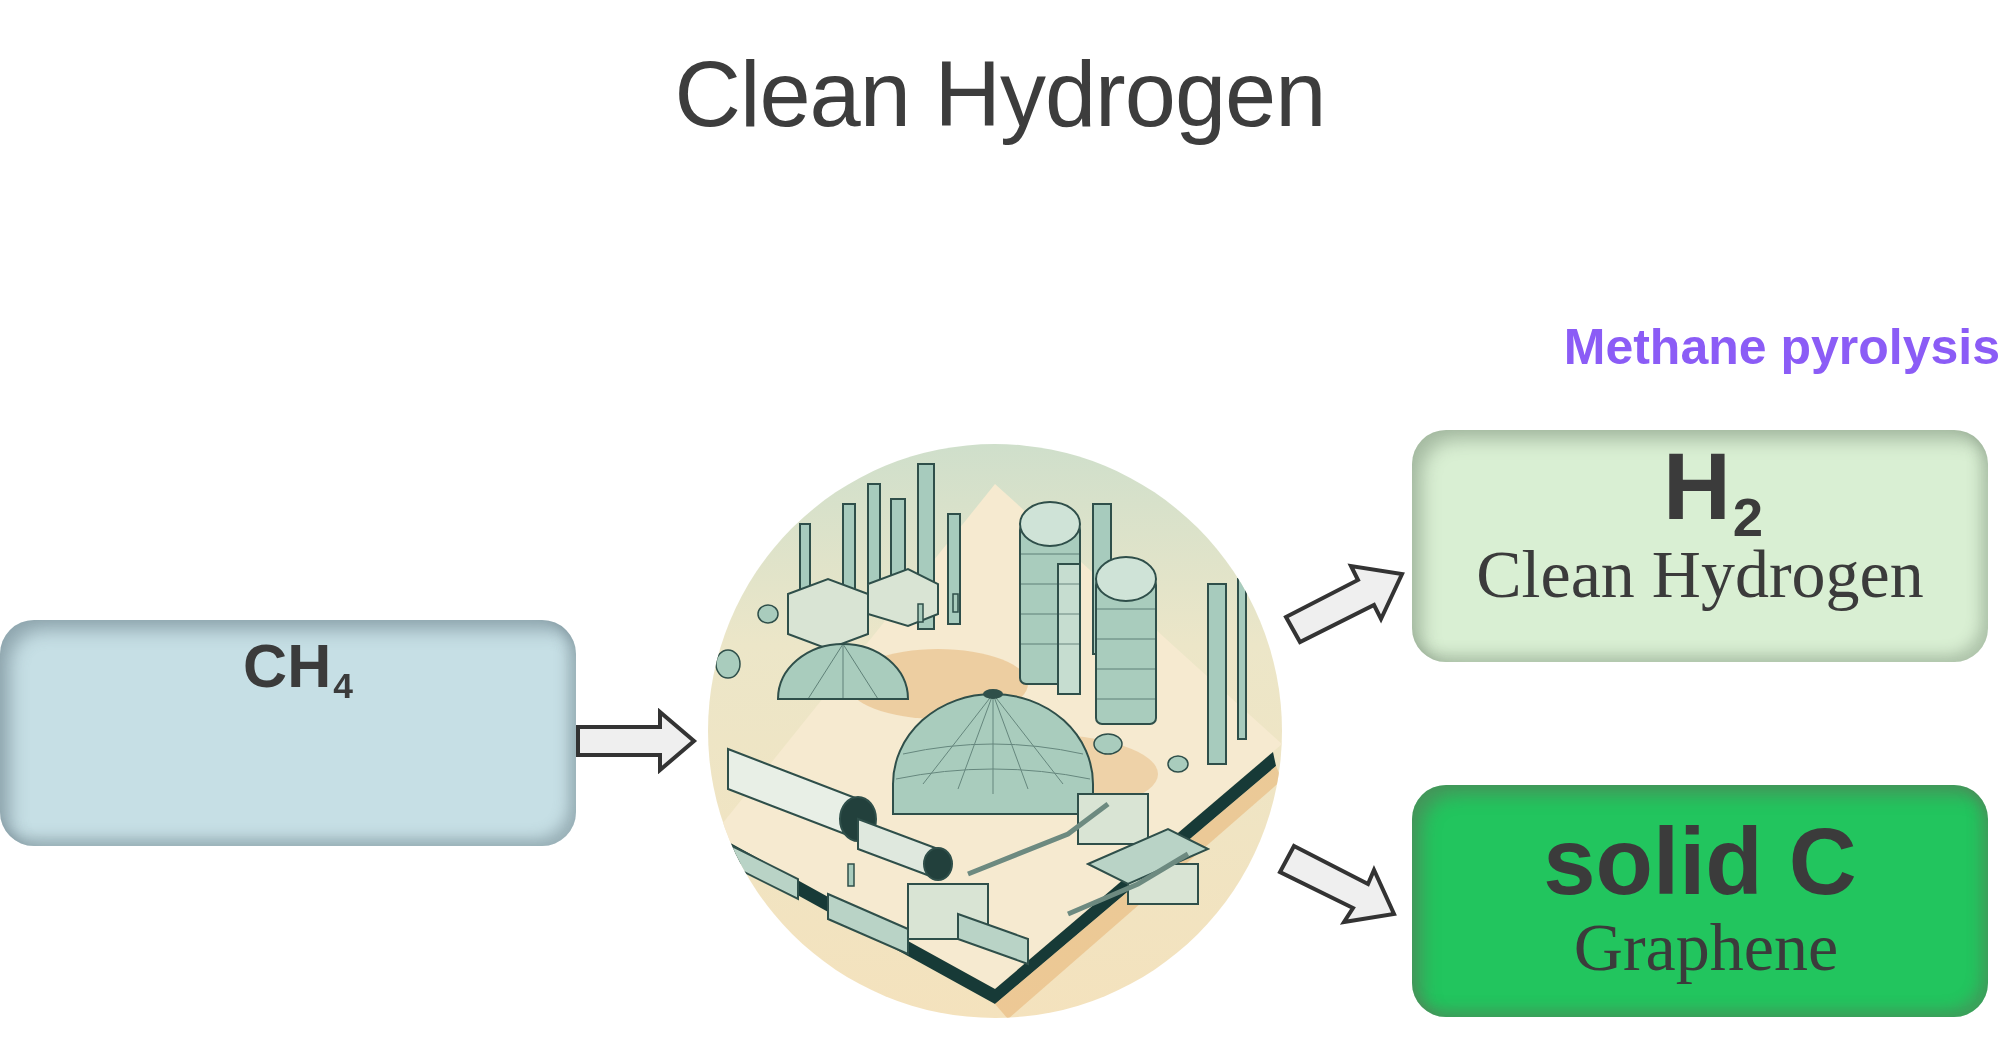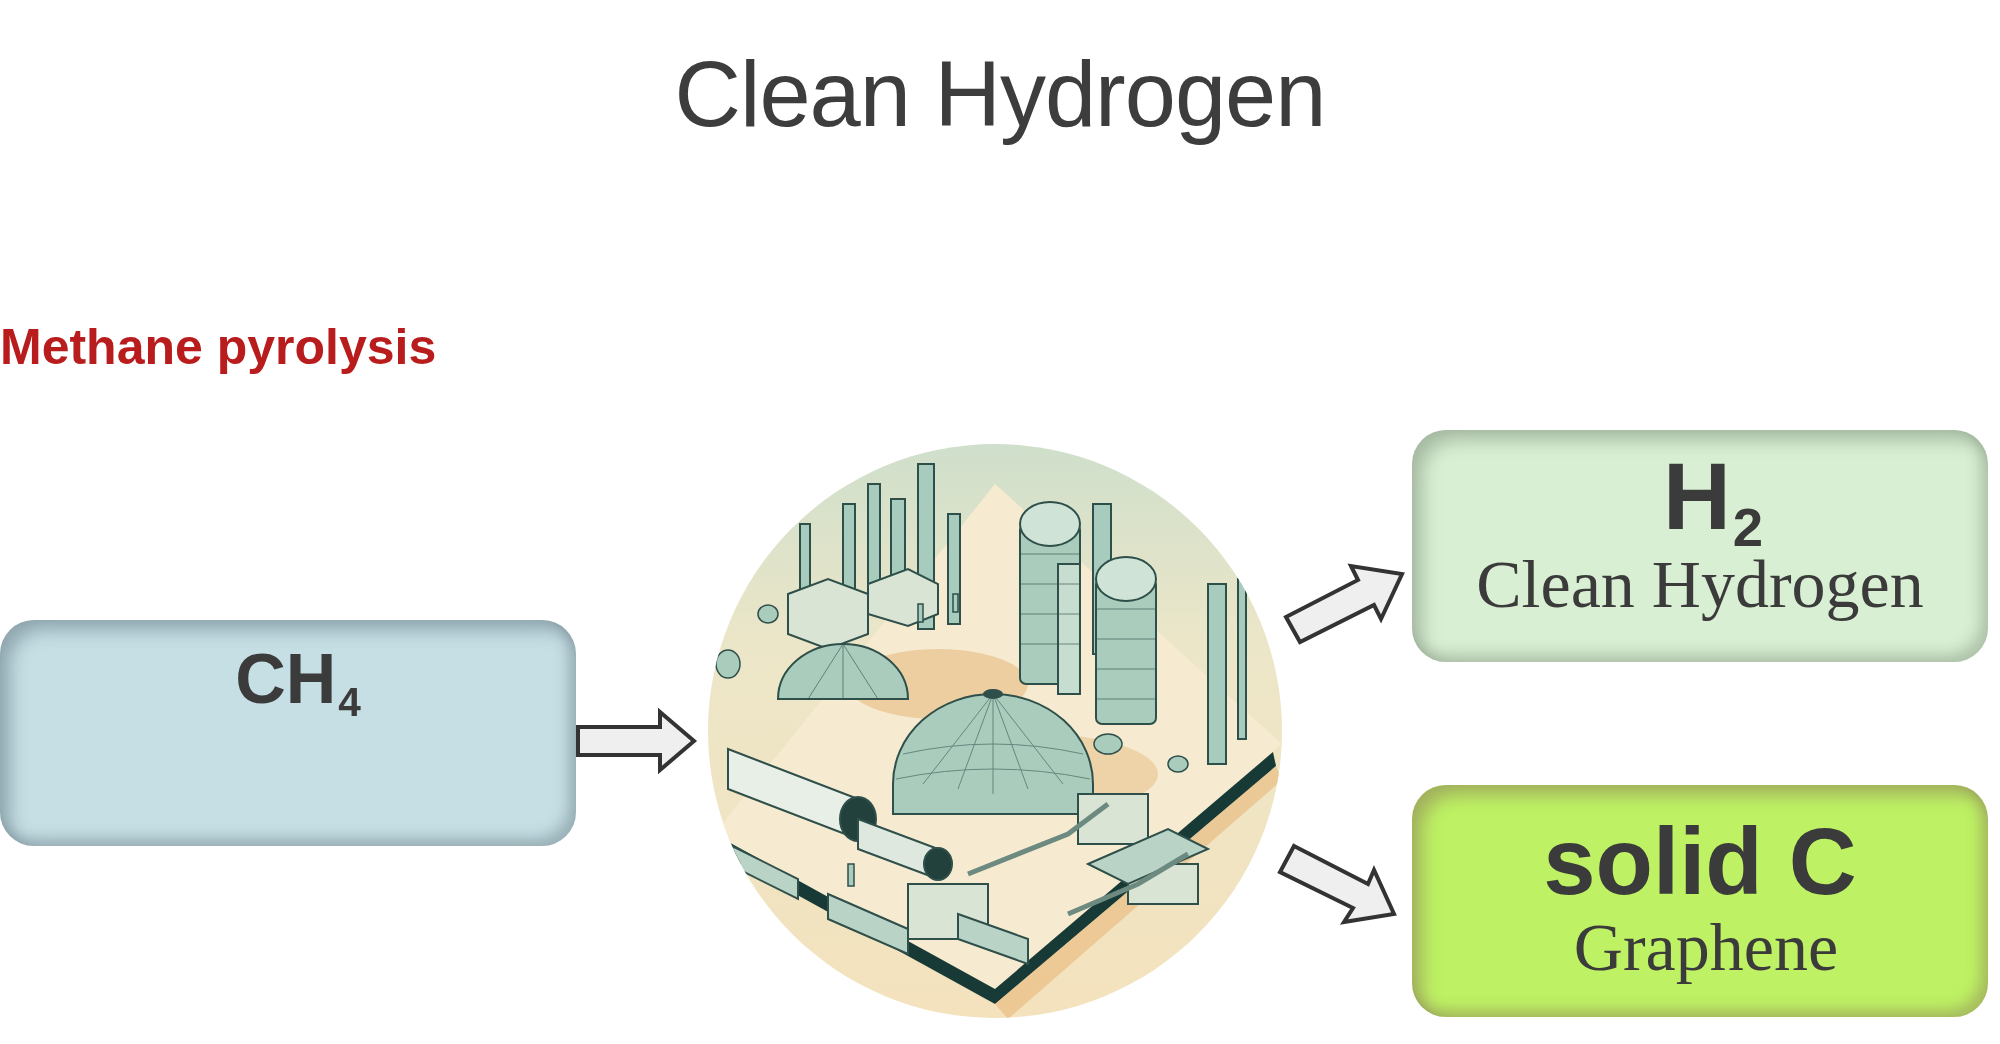--- a/index.html
+++ b/index.html
@@ -1,29 +1,29 @@
 <!DOCTYPE html>
 <html><head>
 <meta charset="utf-8">
 <style>
   html, body { margin:0; padding:0; background:#ffffff; }
   body { width:2000px; height:1044px; position:relative; overflow:hidden; font-family:"Liberation Sans", sans-serif; color:#3d3d3d; }
   .title { position:absolute; left:0; width:2000px; top:48px; text-align:center; font-family:"Liberation Sans", sans-serif; font-size:92px; font-weight:400; color:#3d3d3d; letter-spacing:-1px; line-height:1; }
-  .subtitle { position:absolute; left:0; width:2000px; top:322px; text-align:left; font-family:"Liberation Sans", sans-serif; font-size:50px; font-weight:700; color:#b91c1c; line-height:1; }
+  .subtitle { position:absolute; left:0; width:2000px; top:322px; text-align:right; font-family:"Liberation Sans", sans-serif; font-size:50px; font-weight:700; color:#8b5cf6; line-height:1; }
   .box { position:absolute; border-radius:34px; text-align:center; box-sizing:border-box; }
   .box .formula { font-family:"Liberation Sans", sans-serif; font-weight:700; color:#3b3b3b; line-height:1; }
   .box .formula sub { font-size:0.58em; vertical-align:-0.32em; margin-left:2px; }
   .box .name { font-family:"Liberation Serif", serif; color:#3b3b3b; line-height:1; }
   .box-methane { left:0; top:620px; width:576px; height:226px; background:#c6dfe5; box-shadow: inset 10px 10px 18px rgba(80,100,110,0.45), inset -8px -8px 14px rgba(80,100,110,0.35); }
-  .box-methane .formula { font-size:70px; margin-top:24px; margin-left:20px; }
+  .box-methane .formula { font-size:61px; margin-top:16px; margin-left:20px; }
   .box-methane .name { font-size:68px; margin-top:-8px; }
   .box-h2 { left:1412px; top:430px; width:576px; height:232px; background:#d9efd3; box-shadow: inset 10px 10px 18px rgba(90,110,90,0.40), inset -8px -8px 14px rgba(90,110,90,0.30); }
-  .box-h2 .formula { font-size:94px; margin-top:20px; margin-left:26px; }
+  .box-h2 .formula { font-size:94px; margin-top:10px; margin-left:26px; }
   .box-h2 .name { font-size:68px; margin-top:-6px; }
-  .box-c { left:1412px; top:785px; width:576px; height:232px; background:#bef264; box-shadow: inset 10px 10px 18px rgba(120,80,85,0.40), inset -8px -8px 14px rgba(120,80,85,0.30); }
+  .box-c { left:1412px; top:785px; width:576px; height:232px; background:#22c55e; box-shadow: inset 10px 10px 18px rgba(120,80,85,0.40), inset -8px -8px 14px rgba(120,80,85,0.30); }
   .box-c .formula { font-size:94px; margin-top:30px; }
   .box-c .name { font-size:68px; margin-top:4px;padding-left:12px; }
   .arrow { position:absolute; }
   .illus { position:absolute; left:708px; top:444px; width:574px; height:574px; }
 </style>
 </head>
 <body>
 
 <div class="title">Clean Hydrogen</div>
 

